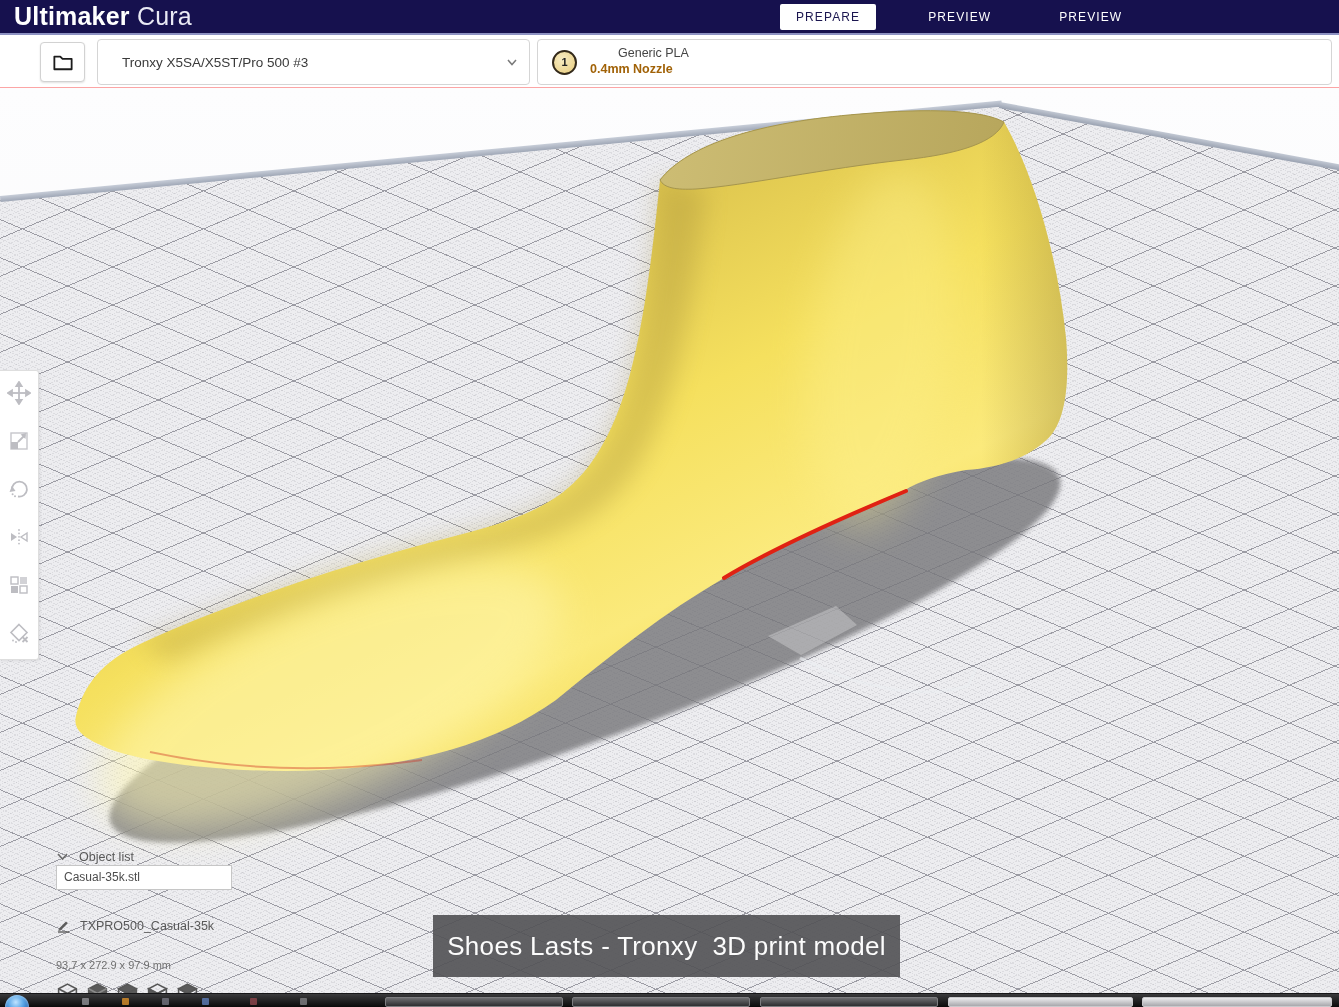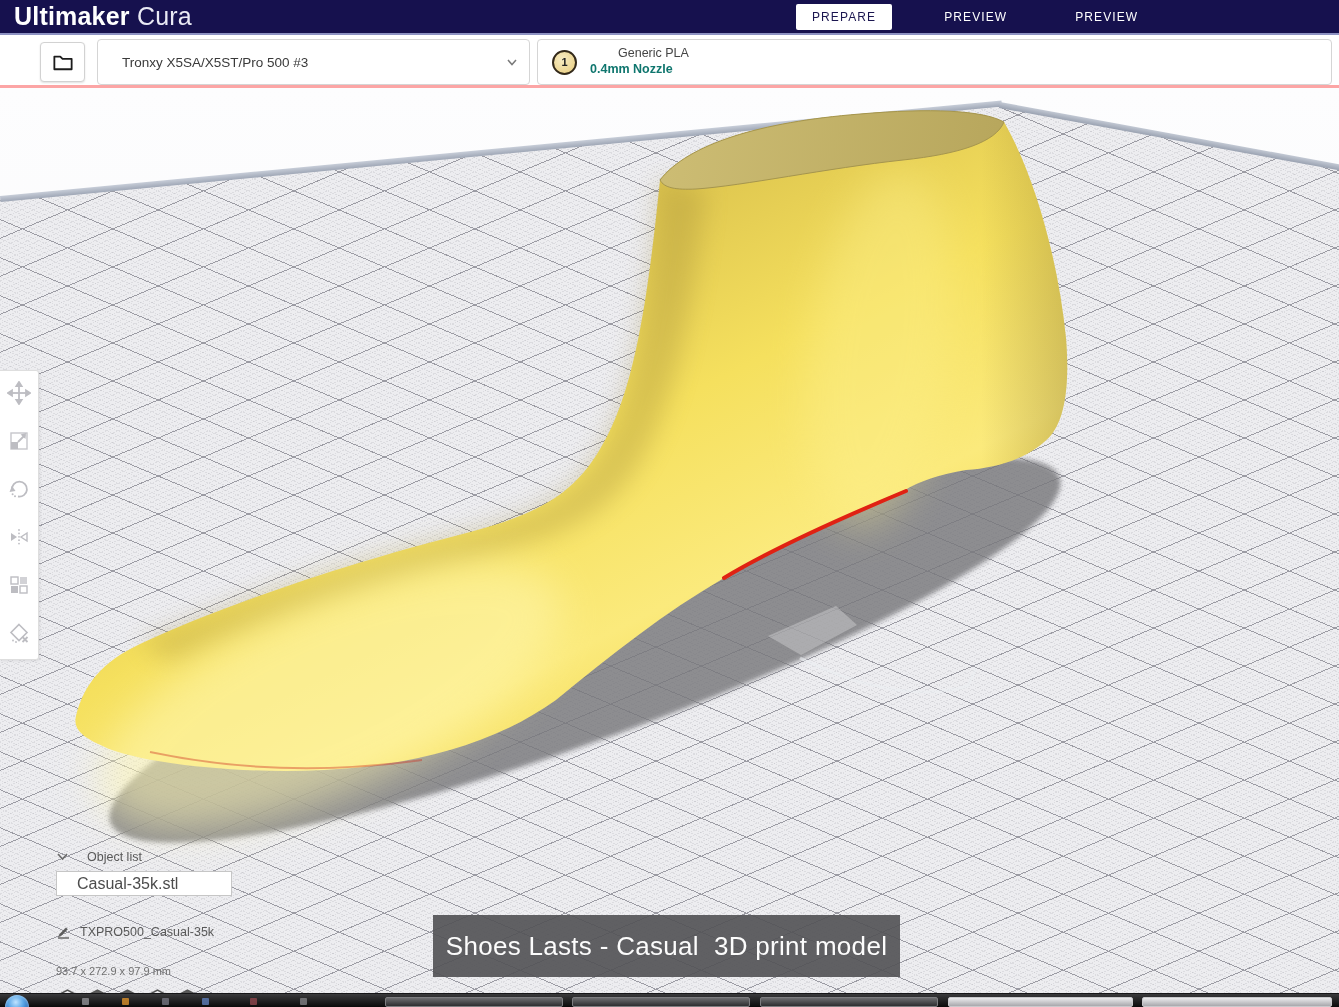--- a/index.html
+++ b/index.html
@@ -5,44 +5,44 @@
   * { margin:0; padding:0; box-sizing:border-box; }
   body { font-family:"Liberation Sans", sans-serif; background:#222; }
   .app { position:relative; width:1339px; height:1007px; overflow:hidden; background:#fff; }
 
   
   .header { position:absolute; left:0; top:0; width:1339px; height:35px;
     background:#16114e; border-bottom:2px solid #8d92c2; display:flex; align-items:center;text-align:right; }
   .logo { margin-left:14px; font-size:25px; color:#fff; letter-spacing:.2px; white-space:nowrap; }
   .logo b { font-weight:700; }
   .logo span.light { font-weight:300; color:#e9e9f4; }
-  .stage-tabs { position:absolute; left:780px; top:0; height:33px; display:flex; align-items:center; gap:36px;margin-left:16px; }
+  .stage-tabs { position:absolute; left:780px; top:0; height:33px; display:flex; align-items:center; gap:36px; }
   .tab { font-size:12px; letter-spacing:1.1px; color:#ffffff; padding:6px 16px; cursor:pointer; }
   .tab.active { background:#ffffff; color:#1b1650; border-radius:2px; font-weight:400; }
 
   
   .configbar { position:absolute; left:0; top:37px; width:1339px; height:51px; background:#ffffff;
-    border-bottom:3px solid #fca5a5; }
+    border-bottom:1px solid #fca5a5; }
   .open-btn { position:absolute; left:40px; top:5px; width:45px; height:40px; background:#fff;
     border:1px solid #d2d2d2; border-radius:4px; box-shadow:0 1px 2px rgba(0,0,0,.12);
     display:flex; align-items:center; justify-content:center; cursor:pointer; }
   .printer-sel { position:absolute; left:97px; top:2px; width:433px; height:46px; background:#fff;
     border:1px solid #d5d5d5; border-radius:4px; display:flex; align-items:center; cursor:pointer; }
   .printer-sel .name { margin-left:24px; font-size:13.5px; color:#3a3a3a; }
   .printer-sel .chev { position:absolute; right:10px; top:15px; }
   .material-sel { position:absolute; left:537px; top:2px; width:795px; height:46px; background:#fff;
     border:1px solid #d5d5d5; border-radius:4px; display:flex; align-items:center; cursor:pointer; }
   .ext-badge { position:relative; margin-left:14px; width:25px; height:25px; border-radius:50%;
     background:radial-gradient(circle at 40% 35%, #f7ecc4, #e8cc7c); border:2.5px solid #33291a;
     display:flex; align-items:center; justify-content:center; font-size:11px; font-weight:700; color:#222; }
   .ext-badge::after { content:""; position:absolute; left:-4px; bottom:-3px; width:8px; height:8px;
     background:#33291a; transform:rotate(40deg); z-index:-1; }
   .mat-text { margin-left:13px; line-height:1.25; }
   .mat-text .t1 { font-size:12.5px; color:#454545;margin-left:28px; }
-  .mat-text .t2 { font-size:12.5px; color:#0f766e; font-weight:700; }
+  .mat-text .t2 { font-size:12.5px; color:#a16207; font-weight:700; }
 
   
   .viewport { position:absolute; left:0; top:88px; width:1339px; height:919px; overflow:hidden; }
   .sky { position:absolute; inset:0; background:linear-gradient(#fdfdfe,#f3f4f6); }
   .plate-area { position:absolute; inset:0;
     clip-path:polygon(0 110px, 1000px 16px, 1339px 78px, 1339px 919px, 0 919px); }
   .plate-grid { position:absolute; left:-900px; top:-1250px; width:3200px; height:3200px;
     background-color:#ededf0;
     background-image:
       repeating-linear-gradient(0deg, rgba(158,158,166,.22) 0 1px, transparent 1px 8px),
@@ -58,23 +58,23 @@
 
   
   .toolbar { position:absolute; left:0; top:282px; width:39px; height:290px; background:#fff;
     border:1px solid #dedede; border-left:none; border-radius:0 3px 3px 0;
     box-shadow:1px 1px 3px rgba(0,0,0,.08); display:flex; flex-direction:column; align-items:center;
     padding-top:10px; gap:24px; }
   .toolbtn { width:26px; height:24px; display:flex; align-items:center; justify-content:center; cursor:pointer; }
 
   
   .object-panel { position:absolute; left:56px; top:762px; width:220px; }
-  .op-title { display:flex; align-items:center; gap:18px; font-size:12.5px; color:#585858; cursor:pointer; }
-  .op-input { margin-top:7px; width:176px; height:25px; background:#fff; border:1px solid #c6c6c6;
-    font-size:16px; color:#4c4c4c; line-height:23px; padding-left:20px; }
+  .op-title { display:flex; align-items:center; gap:10px; font-size:12.5px; color:#585858; cursor:pointer; }
+  .op-input { margin-top:1px; width:176px; height:25px; background:#fff; border:1px solid #c6c6c6;
+    font-size:12px; color:#4c4c4c; line-height:23px; padding-left:7px; }
   .op-model { margin-top:28px; display:flex; align-items:center; gap:9px; font-size:12.5px; color:#585858; }
   .op-dims { margin-top:26px; font-size:11px; color:#6f6f6f; }
   .view-row { margin-top:11px; display:flex; gap:7px; }
   .viewbtn { width:23px; height:23px; cursor:pointer; }
 
   
   .caption { position:absolute; left:433px; top:827px; width:467px; height:62px;
     background:rgba(84,84,87,.92); color:#fcfcfc; font-size:26px; line-height:62px;
     text-align:center; letter-spacing:.3px; white-space:pre; }
 
@@ -318,21 +318,21 @@
         <svg class="viewbtn" viewBox="0 0 22 22">
           <g fill="none" stroke="#565656" stroke-width="1.5">
             <path d="M11 2 L19.5 6.5 L11 11 L2.5 6.5 Z" fill="#5a5a5a"></path>
             <path d="M2.5 6.5 L11 11 L11 20 L2.5 15.5 Z"></path>
             <path d="M19.5 6.5 L19.5 15.5 L11 20 L11 11 Z"></path>
           </g>
         </svg>
       </div>
     </div>
 
-    <div class="caption">Shoes Lasts - Casual  3D print model</div>
+    <div class="caption">Shoes Lasts - Tronxy  3D print model</div>
   </div>
 
   <div class="taskbar">
     <div class="orb"></div>
     <div class="ql" style="left:82px; background:#8a8a8e;"></div>
     <div class="ql" style="left:122px; background:#d08a2a;"></div>
     <div class="ql" style="left:162px; background:#70707a;"></div>
     <div class="ql" style="left:202px; background:#5b78b0;"></div>
     <div class="ql" style="left:250px; background:#88444a;"></div>
     <div class="ql" style="left:300px; background:#7a7a7e;"></div>

